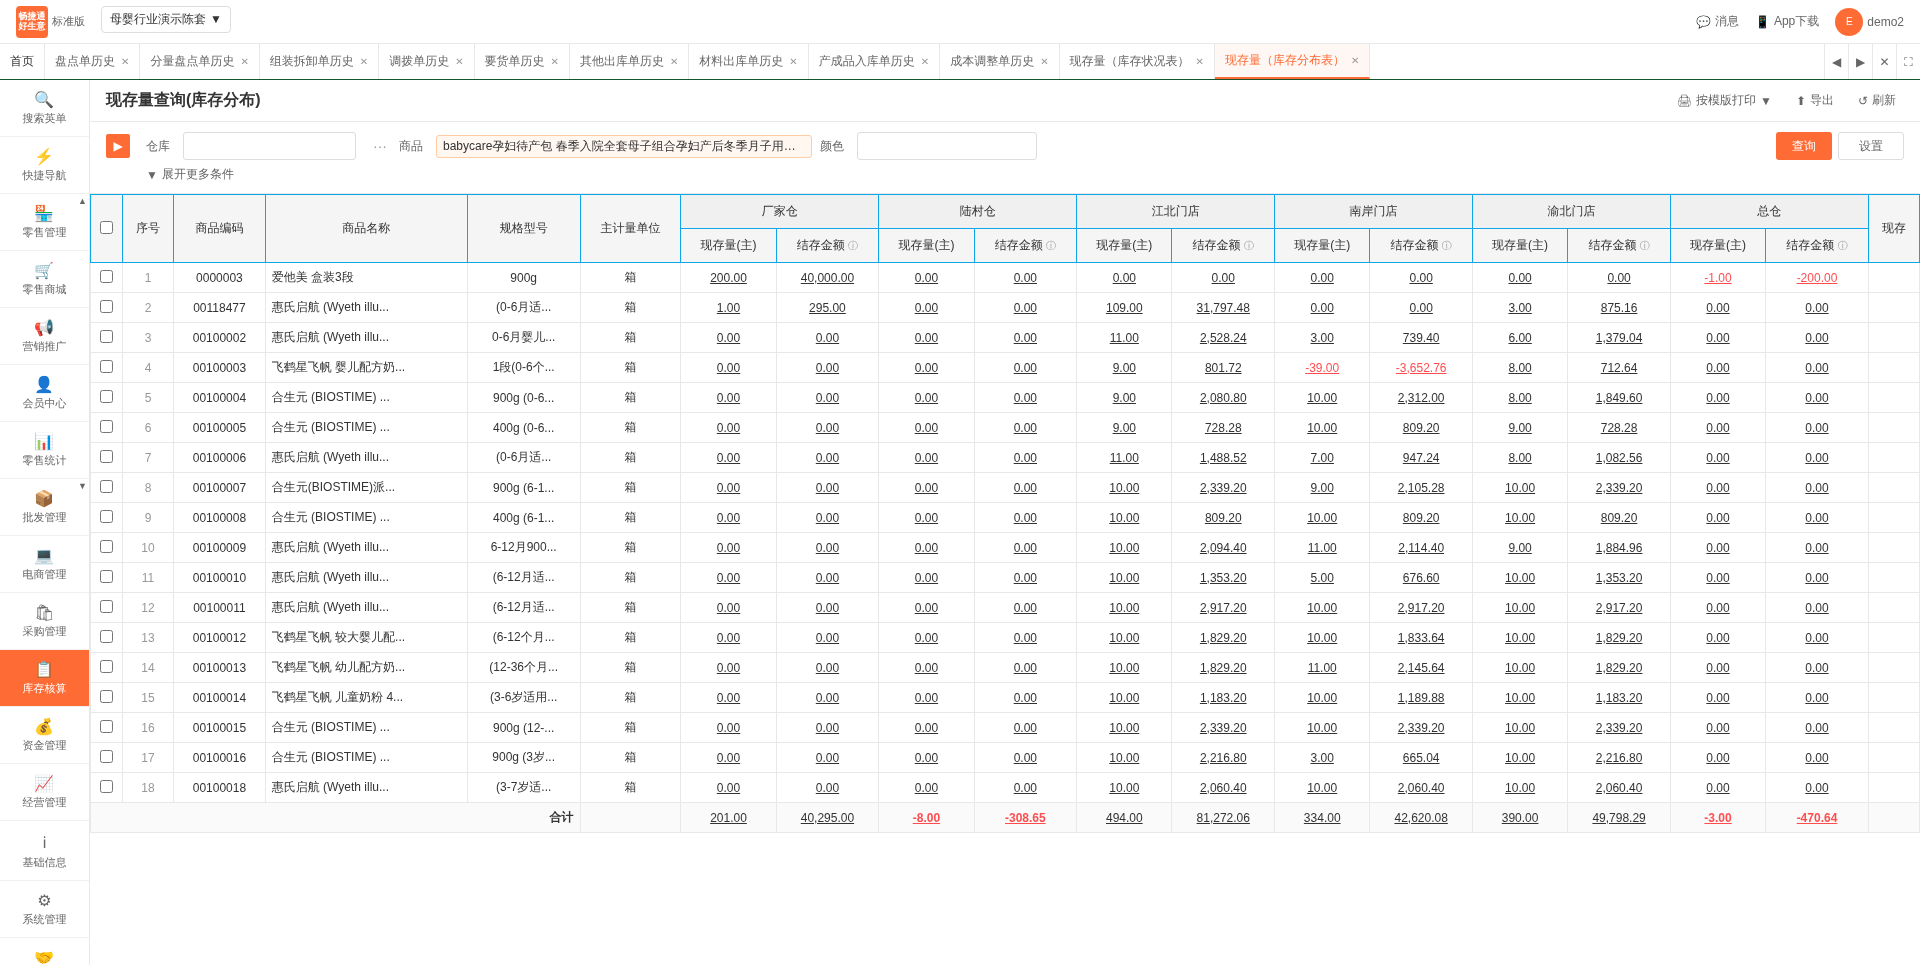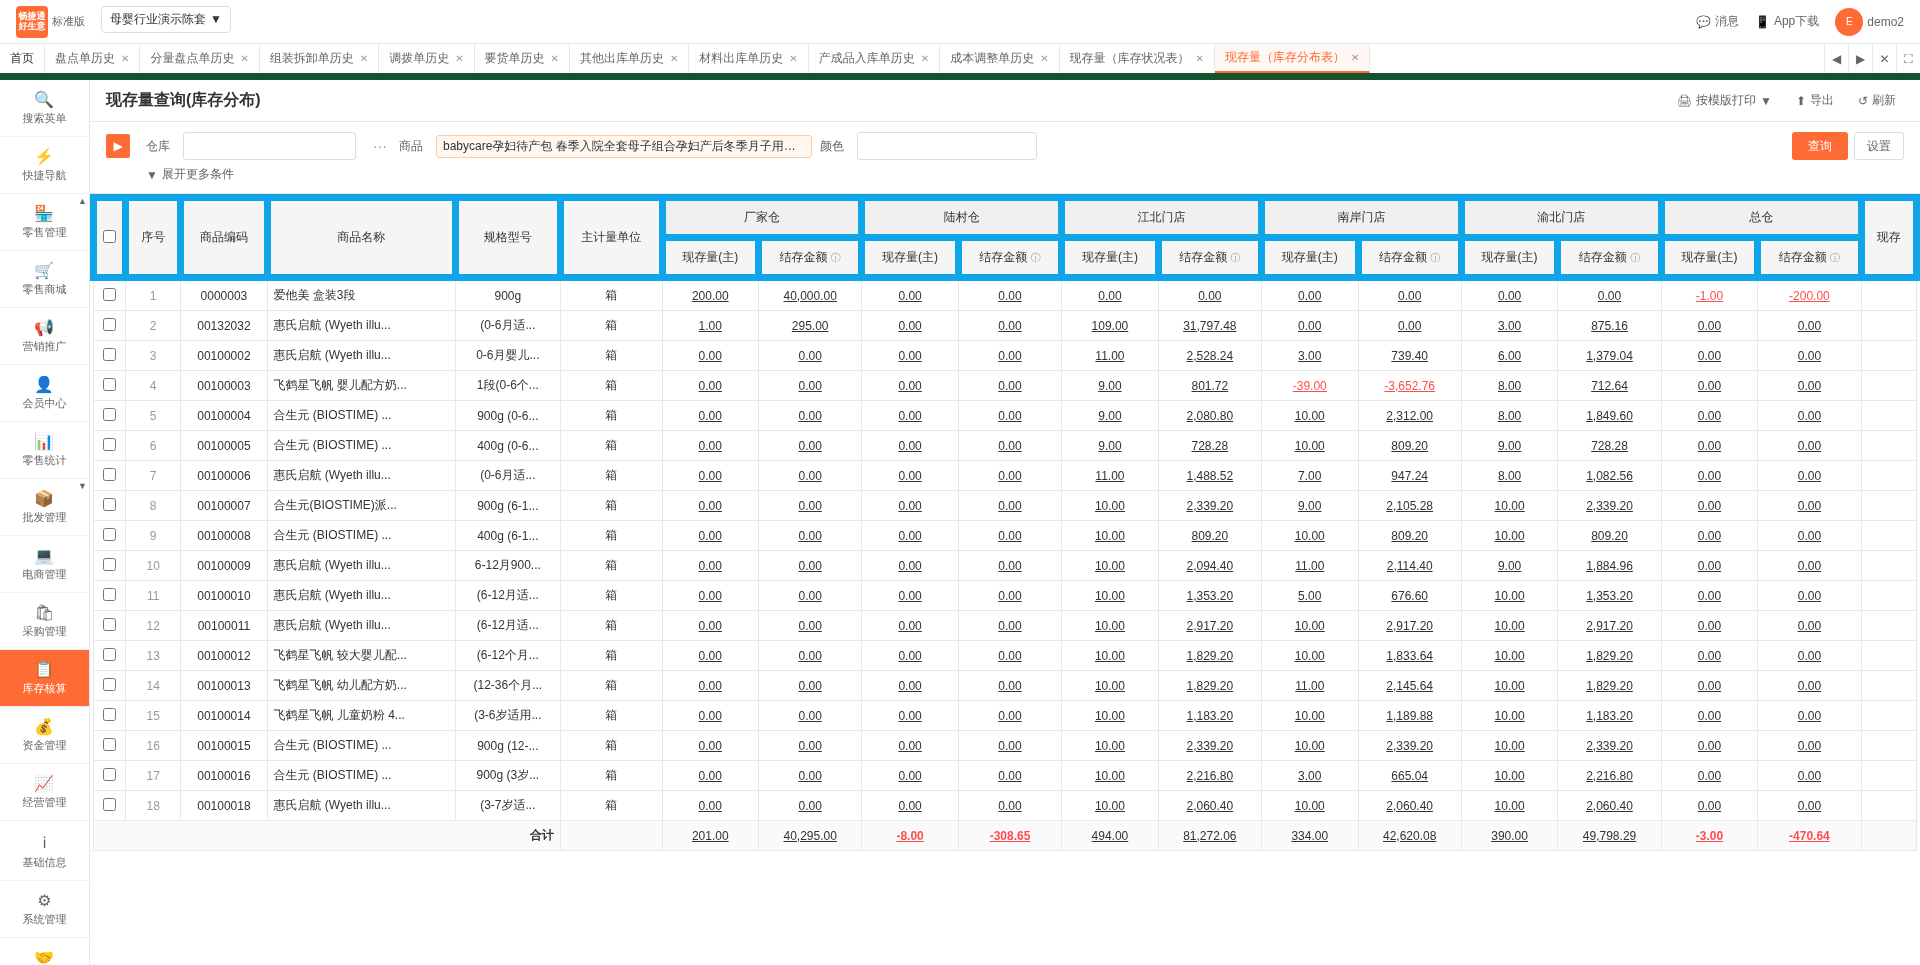--- a/index.html
+++ b/index.html
@@ -10,21 +10,21 @@
     .top-bar-left { display: flex; align-items: flex-start; gap: 8px; }
     .logo-area { display: flex; align-items: center; gap: 4px; }
     .logo-icon { width: 32px; height: 32px; background: #ff6b35; border-radius: 4px; display: flex; align-items: center; justify-content: center; color: #fff; font-size: 10px; font-weight: bold; }
     .logo-text { font-size: 11px; color: #666; line-height: 1.2; }
     .industry-selector { display: flex; align-items: center; gap: 4px; padding: 4px 8px; border: 1px solid #ddd; border-radius: 4px; cursor: pointer; font-size: 12px; color: #333; margin-left: 8px; }
     .top-bar-right { display: flex; align-items: center; gap: 16px; }
     .top-right-item { display: flex; align-items: center; gap: 4px; font-size: 12px; color: #666; cursor: pointer; }
     .avatar { width: 28px; height: 28px; border-radius: 50%; background: #ff6b35; display: flex; align-items: center; justify-content: center; color: #fff; font-size: 11px; }
 
     
-    .tab-bar { background: #fff; height: 36px; display: flex; align-items: center; border-bottom: 7px solid #14532d; overflow: hidden; position: relative; }
+    .tab-bar { background: #fff; height: 36px; display: flex; align-items: center; border-bottom: 1px solid #14532d; overflow: hidden; position: relative; }
     .tab-bar-nav { display: flex; align-items: stretch; flex: 1; overflow: hidden; height: 100%; }
     .tab-item { display: flex; align-items: center; padding: 0 10px; height: 100%; border-right: 1px solid #e8e8e8; cursor: pointer; font-size: 12px; color: #666; white-space: nowrap; gap: 6px; flex-shrink: 0; }
     .tab-item.active { background: #fff7f3; color: #ff6b35; border-bottom: 2px solid #ff6b35; }
     .tab-item.home { color: #333; font-weight: 500; }
     .tab-close { font-size: 10px; color: #999; cursor: pointer; }
 
     
     .layout { display: flex; height: calc(965px - 80px); }
     .sidebar { width: 90px; background: #fff; border-right: 1px solid #e8e8e8; display: flex; flex-direction: column; overflow-y: auto; }
     .sidebar-item { padding: 10px 4px; text-align: center; cursor: pointer; font-size: 11px; color: #666; border-bottom: 1px solid #f0f0f0; }
@@ -43,27 +43,27 @@
     
     .search-area { background: #fff; padding: 10px 16px; border-bottom: 1px solid #e8e8e8; }
     .search-row { display: flex; align-items: center; gap: 8px; flex-wrap: wrap; }
     .search-field { display: flex; align-items: center; gap: 13px; }
     .search-label { font-size: 12px; color: #666; white-space: nowrap; }
     .search-input { height: 28px; border: 1px solid #ddd; border-radius: 3px; padding: 0 8px; font-size: 12px; min-width: 120px; }
     .search-input-medium { min-width: 180px; }
     .search-dots { color: #999; font-size: 14px; cursor: pointer; padding: 0 4px; }
     .expand-btn { display: flex; align-items: center; gap: 4px; color: #666; cursor: pointer; font-size: 12px; margin-left: 8px; }
     .query-btn { background: #ff6b35; color: #fff; border: none; height: 28px; padding: 0 16px; border-radius: 3px; cursor: pointer; font-size: 12px; }
-    .setting-btn { background: #fff; color: #666; border: 1px solid #ddd; height: 28px; padding: 0 12px; border-radius: 3px; cursor: pointer; font-size: 12px; }
+    .setting-btn { background: #fff; color: #666; border: 1px solid #ddd; height: 28px; padding: 0 20px; border-radius: 3px; cursor: pointer; font-size: 12px; }
 
     
     .table-container { flex: 1; overflow: auto; background: #fff; }
     table { width: 100%; border-collapse: collapse; font-size: 12px; }
     thead tr { background: #f5f5f5; }
-    th { padding: 8px 6px; text-align: center; border: 7px solid #0ea5e9; font-weight: 500; color: #333; white-space: nowrap; position: sticky; top: 0; background: #f5f5f5; z-index: 1; }
+    th { padding: 8px 6px; text-align: center; border: 1px solid #0ea5e9; font-weight: 500; color: #333; white-space: nowrap; position: sticky; top: 0; background: #f5f5f5; z-index: 1; }
     td { padding: 6px 6px; text-align: center; border: 1px solid #e8e8e8; white-space: nowrap; }
     .th-group { background: #f0f0f0; }
     .num-cell { text-decoration: underline; color: #333; cursor: pointer; }
     .num-cell-neg { color: #ff4d4f; text-decoration: underline; cursor: pointer; margin-top: 32px; }
     .summary-row td { background: #fafafa; font-weight: 500; }
     .summary-row td.neg { color: #ff4d4f; font-weight: bold; }
     .col-checkbox { width: 32px; }
     .row-num { color: #999; }
     .th-info { font-size: 10px; color: #999; cursor: pointer; }
 
@@ -349,21 +349,21 @@
     <td class="num-cell">0.00</td>
     <td class="num-cell">0.00</td>
     <td class="num-cell">0.00</td>
     <td class="num-cell-neg">-1.00</td>
     <td class="num-cell-neg">-200.00</td>
     <td></td>
   </tr>
             <tr>
     <td><input type="checkbox" style=""></td>
     <td class="row-num">2</td>
-    <td>00132032</td>
+    <td>00118477</td>
     <td style="text-align:left;max-width:160px;overflow:hidden;text-overflow:ellipsis;">惠氏启航 (Wyeth illu...</td>
     <td>(0-6月适...</td>
     <td>箱</td>
     <td class="num-cell">1.00</td>
     <td class="num-cell">295.00</td>
     <td class="num-cell">0.00</td>
     <td class="num-cell">0.00</td>
     <td class="num-cell">109.00</td>
     <td class="num-cell">31,797.48</td>
     <td class="num-cell">0.00</td>

